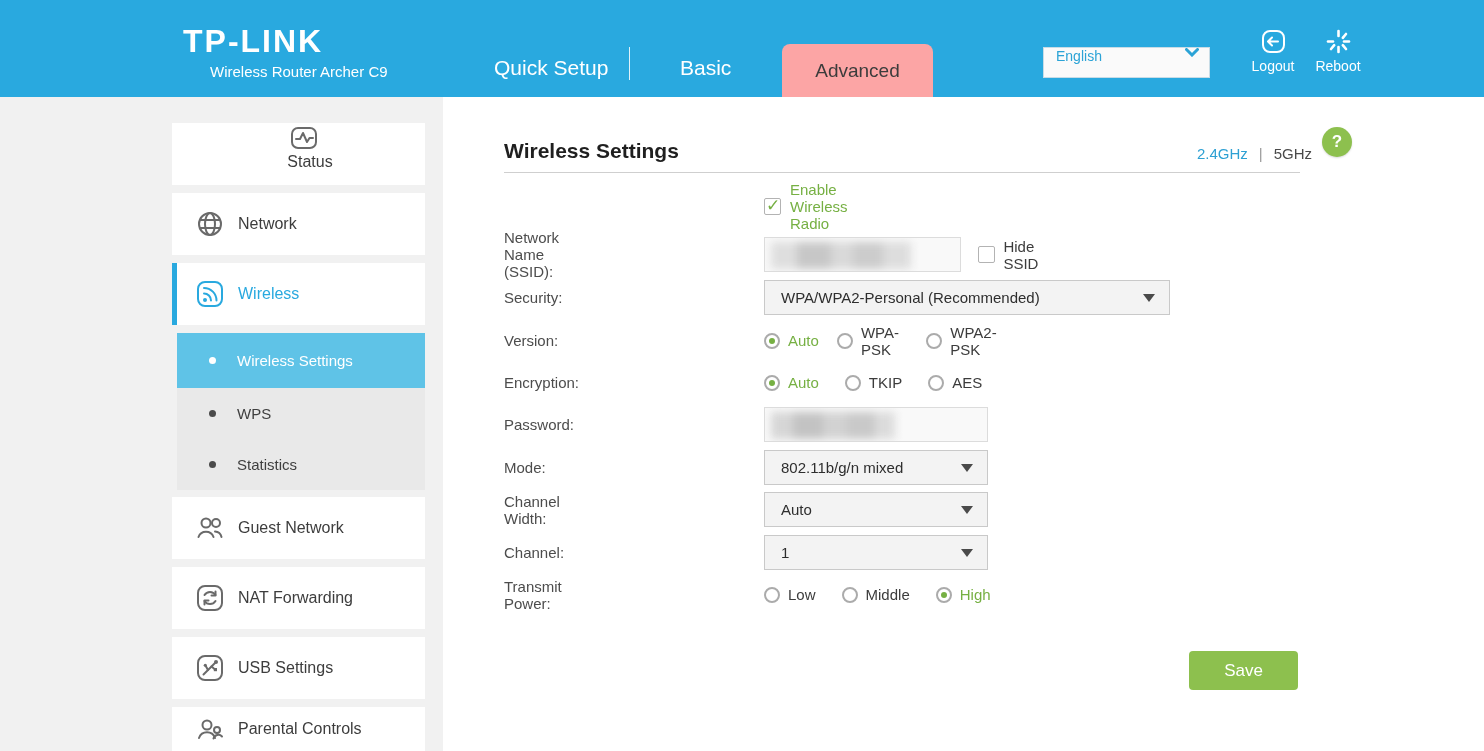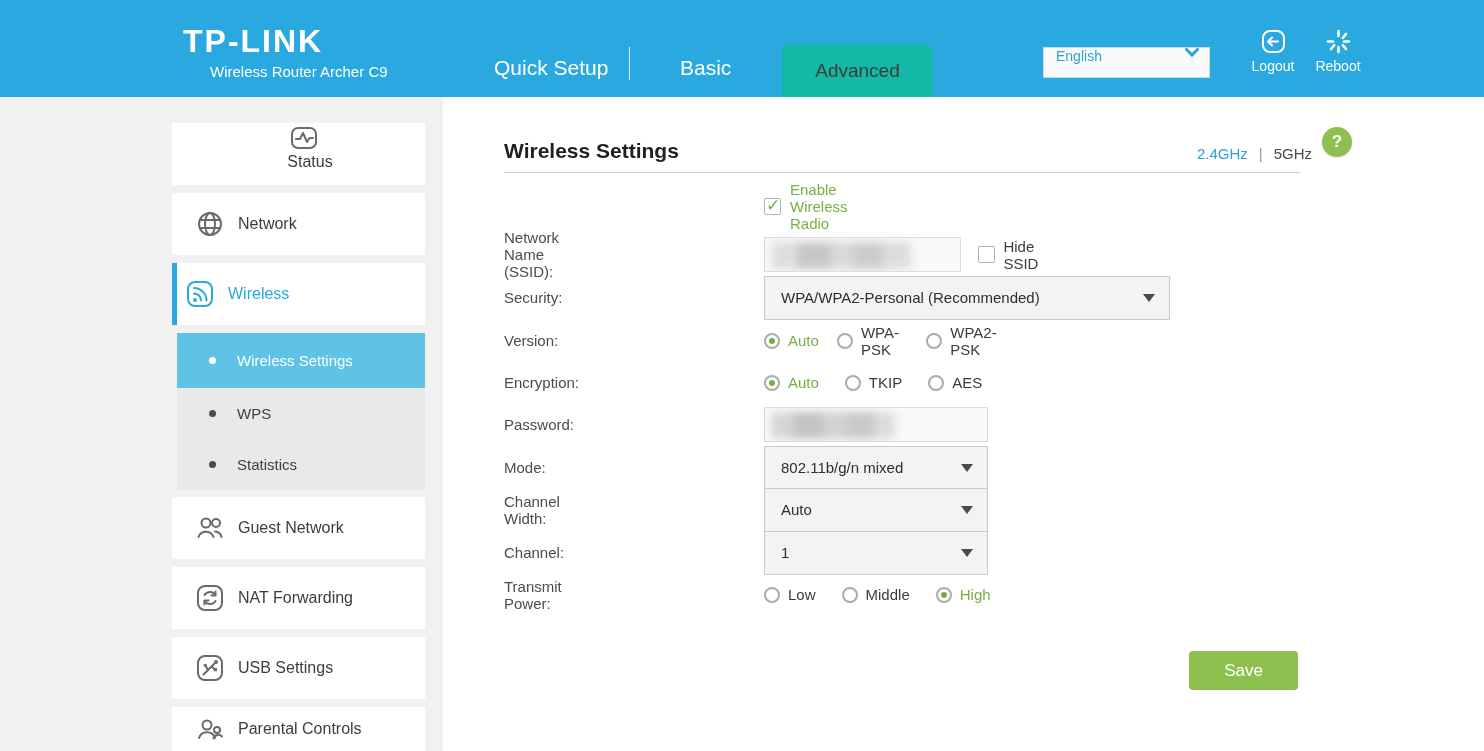--- a/index.html
+++ b/index.html
@@ -8,37 +8,37 @@
 
   
   .header { position:absolute; left:0; top:0; width:1484px; height:97px; background:#29a9df; }
   .logo-block { position:absolute; left:183px; top:24px; color:#fff; }
   .logo { font-size:32px; font-weight:bold; letter-spacing:2px; line-height:34px; }
   .logo-sub { font-size:15px; margin-top:5px; margin-left:27px; }
   .nav-tab { position:absolute; top:56px; color:#fff; font-size:21px; cursor:pointer; }
   .nav-tab.quick { left:494px; }
   .nav-tab.basic { left:680px; }
   .nav-divider { position:absolute; left:629px; top:47px; width:1px; height:33px; background:rgba(255,255,255,.85); }
-  .nav-tab-active { position:absolute; left:782px; top:44px; width:151px; height:53px; background:#14b8a6;
+  .nav-tab-active { position:absolute; left:782px; top:44px; width:151px; height:53px; background:#fca5a5;
     border-radius:8px 8px 0 0; color:#3c3c3c; font-size:19px; display:flex; align-items:center; justify-content:center; cursor:pointer; }
   .lang-select { position:absolute; left:1043px; top:47px; width:167px; height:31px; background:#fafafa;
     border:1px solid #c8dce6; display:flex; align-items:flex-start; justify-content:space-between;
     padding:0 10px 0 12px; color:#2ba3d6; font-size:14px; cursor:pointer; }
   .hdr-action { position:absolute; top:28px; width:60px; text-align:center; color:#fff; font-size:14px; cursor:pointer; }
   .hdr-action.logout { left:1243px; }
   .hdr-action.reboot { left:1308px; }
   .hdr-action svg { display:block; margin:0 auto 3px auto; }
 
   
   .left-panel { position:absolute; left:0; top:97px; width:443px; height:654px; background:#f1f1f1; }
   .side-card { position:absolute; left:172px; width:253px; height:62px; background:#fff;
     display:flex; align-items:center; padding-left:23px; cursor:pointer; }
   .side-card .icon { width:30px; height:30px; margin-right:13px; flex:0 0 auto; }
   .side-card .lbl { font-size:16px; color:#3d3d3d; }
-  .side-card.active { border-left:5px solid #29a9df; padding-left:8px; }
+  .side-card.active { border-left:5px solid #29a9df; padding-left:18px; }
   .side-card.active .lbl { color:#29a9df; }
   .submenu { position:absolute; left:177px; width:248px; background:#e9e9e9; }
   .submenu-item { height:51px; display:flex; align-items:center; padding-left:60px; font-size:15px;
     color:#3f3f3f; cursor:pointer; position:relative; }
   .submenu-item .bullet { position:absolute; left:32px; width:7px; height:7px; border-radius:50%; background:#4a4a4a; }
   .submenu-item.active { height:55px; background:#5fc3e7; color:#fff; }
   .submenu-item.active .bullet { background:#fff; }
 
   
   .main { position:absolute; left:443px; top:97px; width:1041px; height:654px; background:#fff; }
@@ -60,21 +60,21 @@
     position:relative; cursor:pointer; flex:0 0 auto; }
   .checkbox.checked::before { content:"\2713"; position:absolute; left:1px; top:-4px; color:#76b043;
     font-size:17px; font-weight:bold; }
   .green-label { color:#76b043; font-size:15px; margin-left:9px; cursor:pointer; }
 
   .text-field { width:224px; height:35px; background:#f9f9f9; border:1px solid #dcdcdc; position:relative;
     overflow:hidden; cursor:text; }
   .blur-blocks { position:absolute; left:6px; top:4px; height:27px; display:flex; filter:blur(4px); }
   .blur-blocks span { display:inline-block; height:100%; }
 
-  .dropdown { height:44px; background:#f3f3f3; border:1px solid #c9c9c9; display:flex; align-items:center;
+  .dropdown { height:35px; background:#f3f3f3; border:1px solid #c9c9c9; display:flex; align-items:center;
     justify-content:space-between; padding:0 14px 0 16px; font-size:15px; color:#2e2e2e; cursor:pointer; }
   .dd-wide { width:406px; }
   .dd-small { width:224px; }
   .caret { width:0; height:0; border-left:6px solid transparent; border-right:6px solid transparent;
     border-top:8px solid #4a4a4a; }
 
   .radio { width:16px; height:16px; border:2px solid #ababab; border-radius:50%; background:#fff;
     position:relative; flex:0 0 auto; cursor:pointer; }
   .radio .dot { display:none; }
   .radio.checked .dot { display:block; position:absolute; left:3px; top:3px; width:6px; height:6px;

